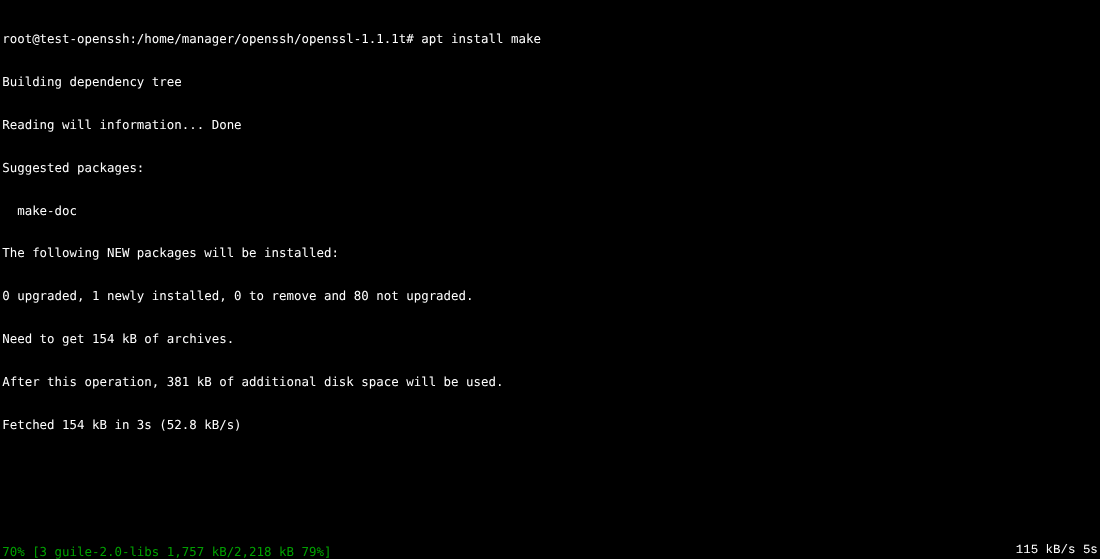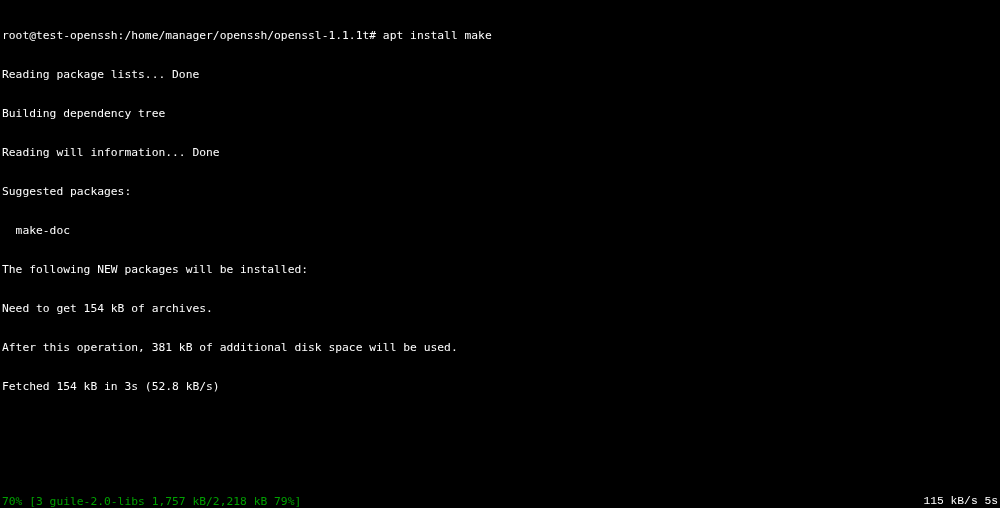--- a/index.html
+++ b/index.html
@@ -29,26 +29,26 @@
     padding: 0 2px;
   }
   .progress-left { color: #00a000; text-align: right; }
   .progress-right { color: #ffffff; font-family: Liberation Mono, monospace; }
 </style>
 </head>
 <body>
 
 <div class="terminal">
   <span class="line">root@test-openssh:/home/manager/openssh/openssl-1.1.1t# apt install make</span>
-  <span class="line">Reading package lists... Done</span>
   <span class="line">Building dependency tree</span>
   <span class="line">Reading will information... Done</span>
   <span class="line">Suggested packages:</span>
   <span class="line">  make-doc</span>
   <span class="line">The following NEW packages will be installed:</span>
+  <span class="line">0 upgraded, 1 newly installed, 0 to remove and 80 not upgraded.</span>
   <span class="line">Need to get 154 kB of archives.</span>
   <span class="line">After this operation, 381 kB of additional disk space will be used.</span>
   <span class="line">Fetched 154 kB in 3s (52.8 kB/s)</span>
   
   
   
   
   
   
   

